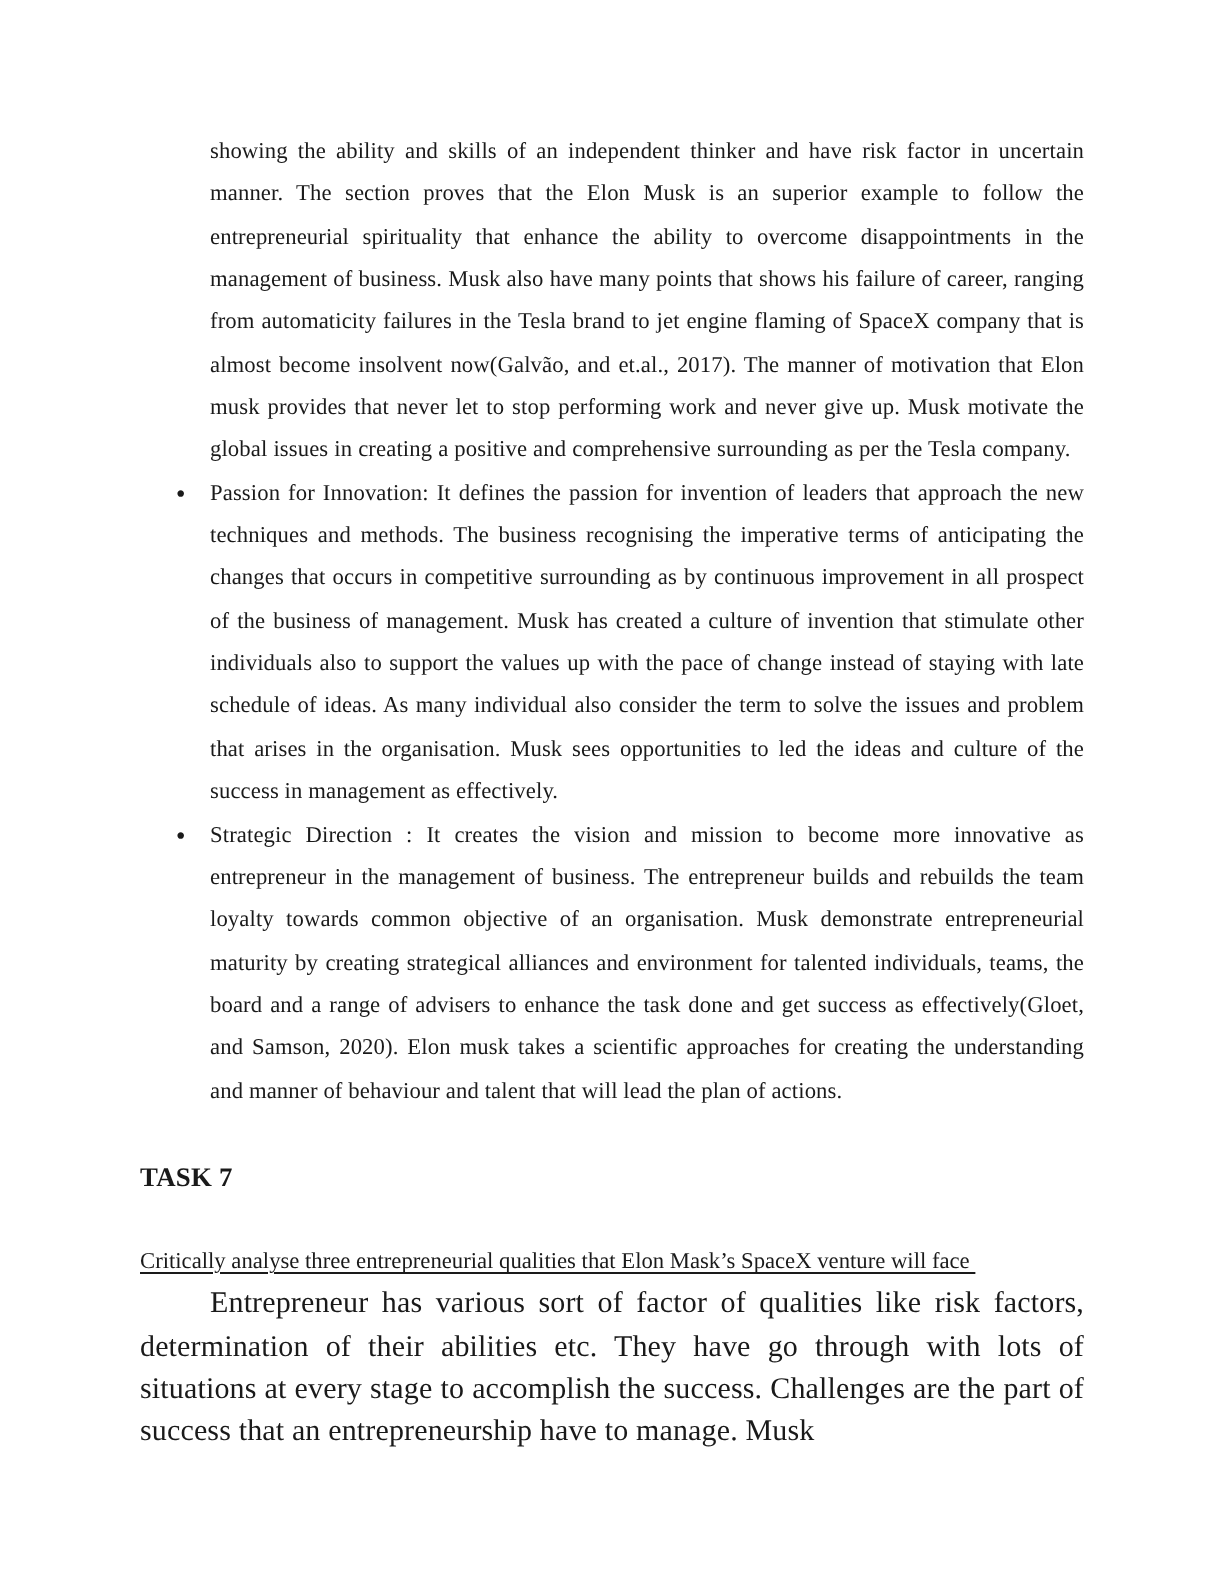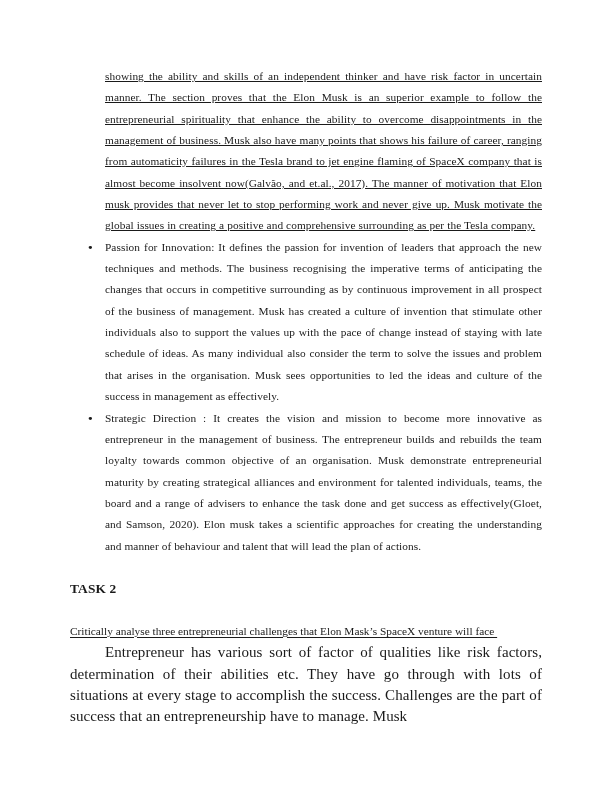--- a/index.html
+++ b/index.html
@@ -26,21 +26,20 @@
   
   p.body-indent {
     margin: 0;
     padding: 0 0 0 35px;
     text-align: justify;
     text-justify: inter-word;
     font-size: 11.35px;
     line-height: 21.35px;
     letter-spacing: 0.005em;
     word-spacing: 0.01em;
-    text-decoration: underline;
   }
   
   ul.bullets {
     margin: 0;
     padding: 0;
     list-style: none;
   }
   ul.bullets li {
     position: relative;
     padding-left: 35px;
@@ -107,22 +106,22 @@
         <span>Passion for Innovation: It defines the passion for invention of leaders that approach the new techniques and methods. The business recognising the imperative terms of anticipating the changes that occurs in competitive surrounding as by continuous improvement in all prospect of the business of management. Musk has created a culture of invention that stimulate other individuals also to support the values up with the pace of change instead of staying with late schedule of ideas. As many individual also consider the term to solve the issues and problem that arises in the organisation. Musk sees opportunities to led the ideas and culture of the success in management as effectively.</span>
       </li>
       <li>
         <span class="bullet-mark">•</span>
         <span>Strategic Direction : It creates the vision and mission to become more innovative as entrepreneur in the management of business. The entrepreneur builds and rebuilds the team loyalty towards common objective of an organisation. Musk demonstrate entrepreneurial maturity by creating strategical alliances and environment for talented individuals, teams, the board and a range of advisers to enhance the task done and get success as effectively(Gloet, and Samson, 2020). Elon musk takes a scientific approaches for creating the understanding and manner of behaviour and talent that will lead the plan of actions.</span>
       </li>
     </ul>
 
     <div class="spacer-line"></div>
 
-    <h2 class="task-heading">TASK 2</h2>
+    <h2 class="task-heading">TASK 7</h2>
 
     <div class="spacer-line"></div>
 
-    <p class="underlined-sub">Critically analyse three entrepreneurial challenges that Elon Mask’s SpaceX venture will face </p>
+    <p class="underlined-sub">Critically analyse three entrepreneurial qualities that Elon Mask’s SpaceX venture will face </p>
 
     <p class="body-full">Entrepreneur has various sort of factor of qualities like risk factors, determination of their abilities etc. They have go through with lots of situations at every stage to accomplish the success. Challenges are the part of success that an entrepreneurship have to manage. Musk</p>
 
   </div>
 </div>
 
 </body></html>

